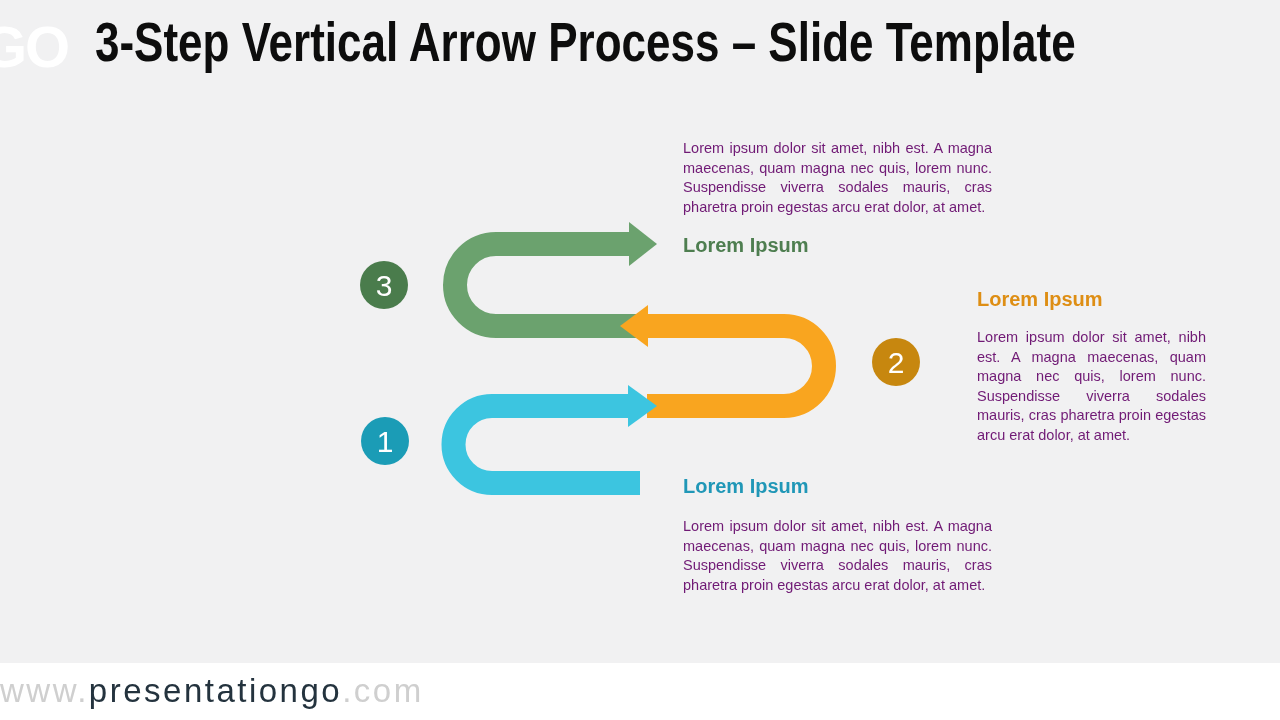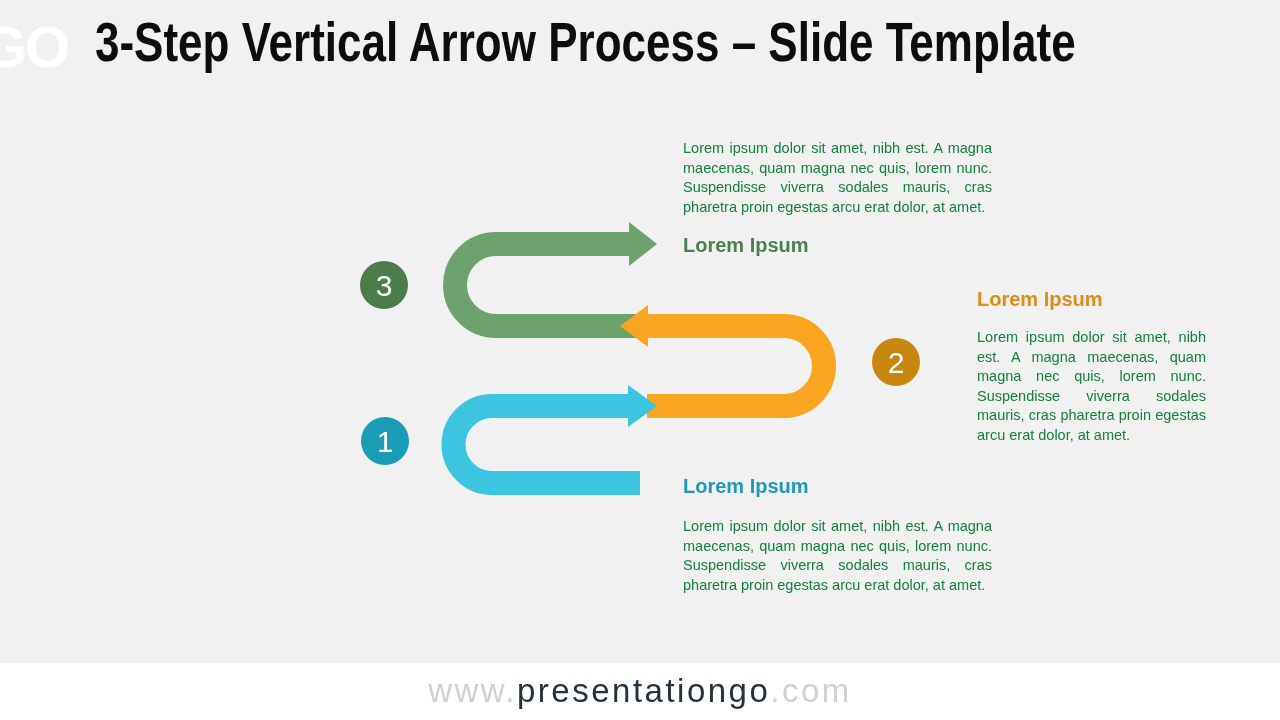--- a/index.html
+++ b/index.html
@@ -50,36 +50,35 @@
   .block .heading {
     margin: 0;
     font-size: 20px;
     line-height: 31px;
     font-weight: bold;
   }
   .block .body {
     margin: 0;
     font-size: 14.5px;
     line-height: 19.5px;
-    color: #15803d;
+    color: #701a75;
     text-align: justify;
   }
   .block-top    { left: 683px; top: 139px; width: 309px; }
   .block-top .heading { margin-top: 13px; }
   .block-right  { left: 977px; top: 284px; width: 229px; }
   .block-right .body { margin-top: 13px; }
   .block-bottom { left: 683px; top: 471px; width: 309px; }
   .block-bottom .body { margin-top: 15px; }
 
   .footer {
     position: absolute;
     left: 0; top: 663px;
     width: 1280px; height: 57px;
     background: #ffffff;
-    text-align: center;
     line-height: 56px;
     font-size: 33px;
     letter-spacing: 2.5px;
     white-space: nowrap;
   }
   .footer .muted { color: #cfcfcf; }
   .footer .brand { color: #24333e; }
 
   svg text.badge-num {
     font-family: "Liberation Sans", sans-serif;

